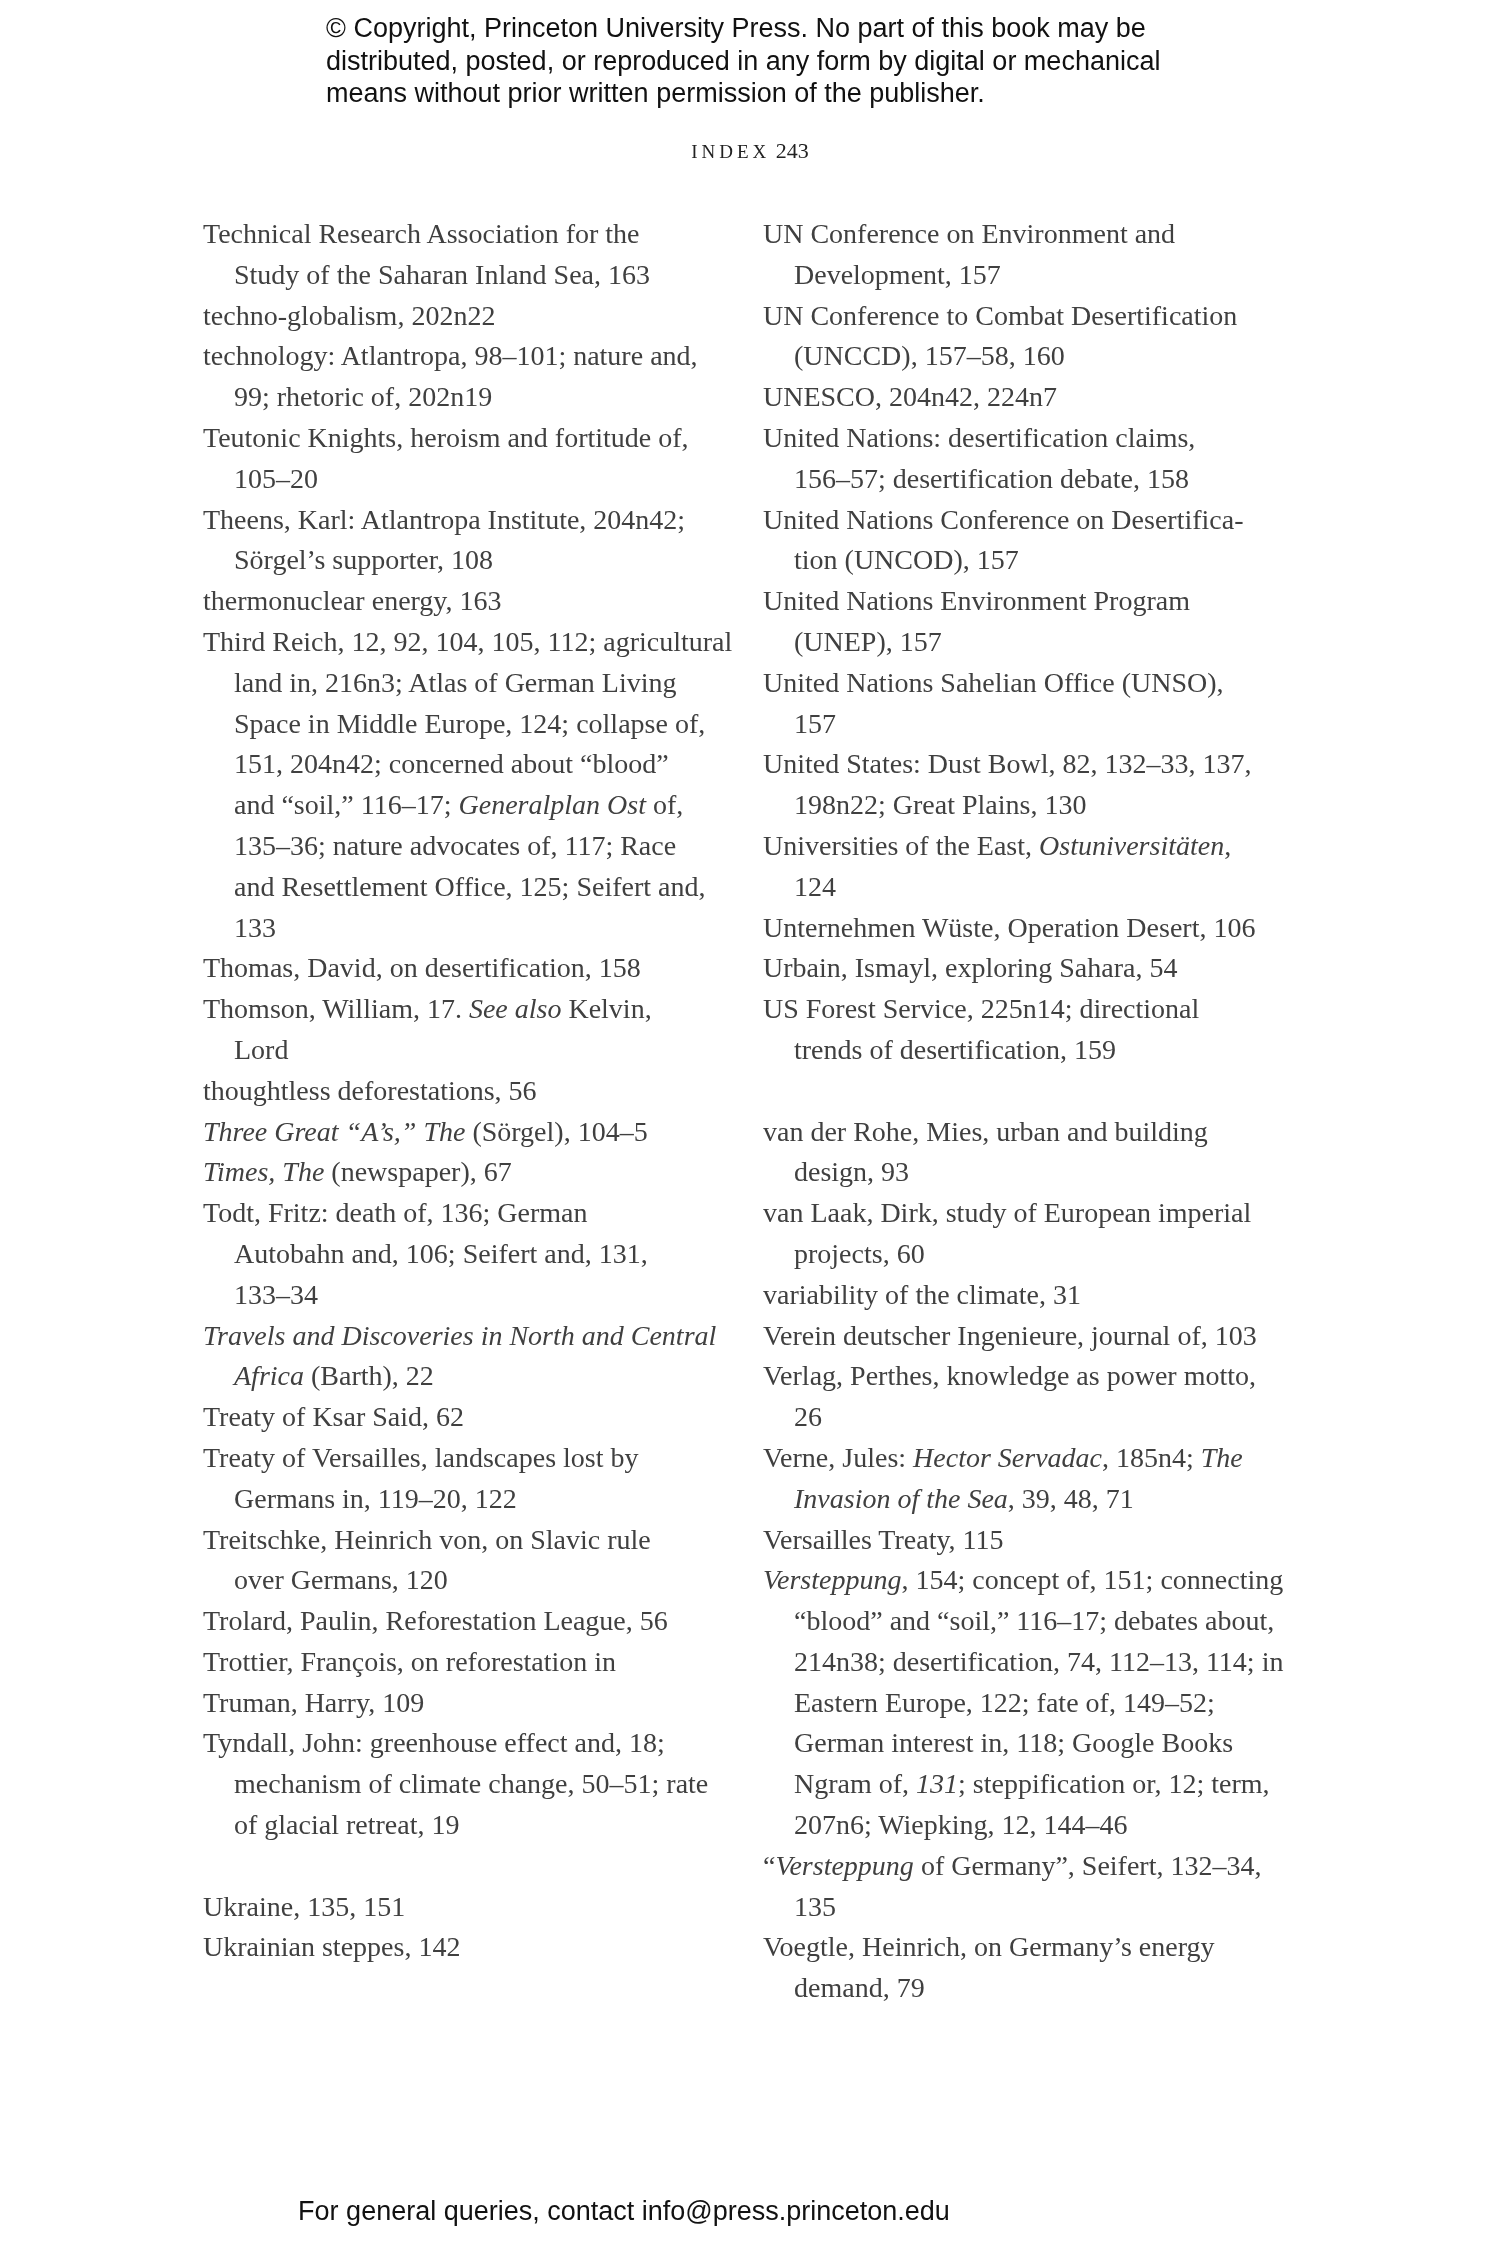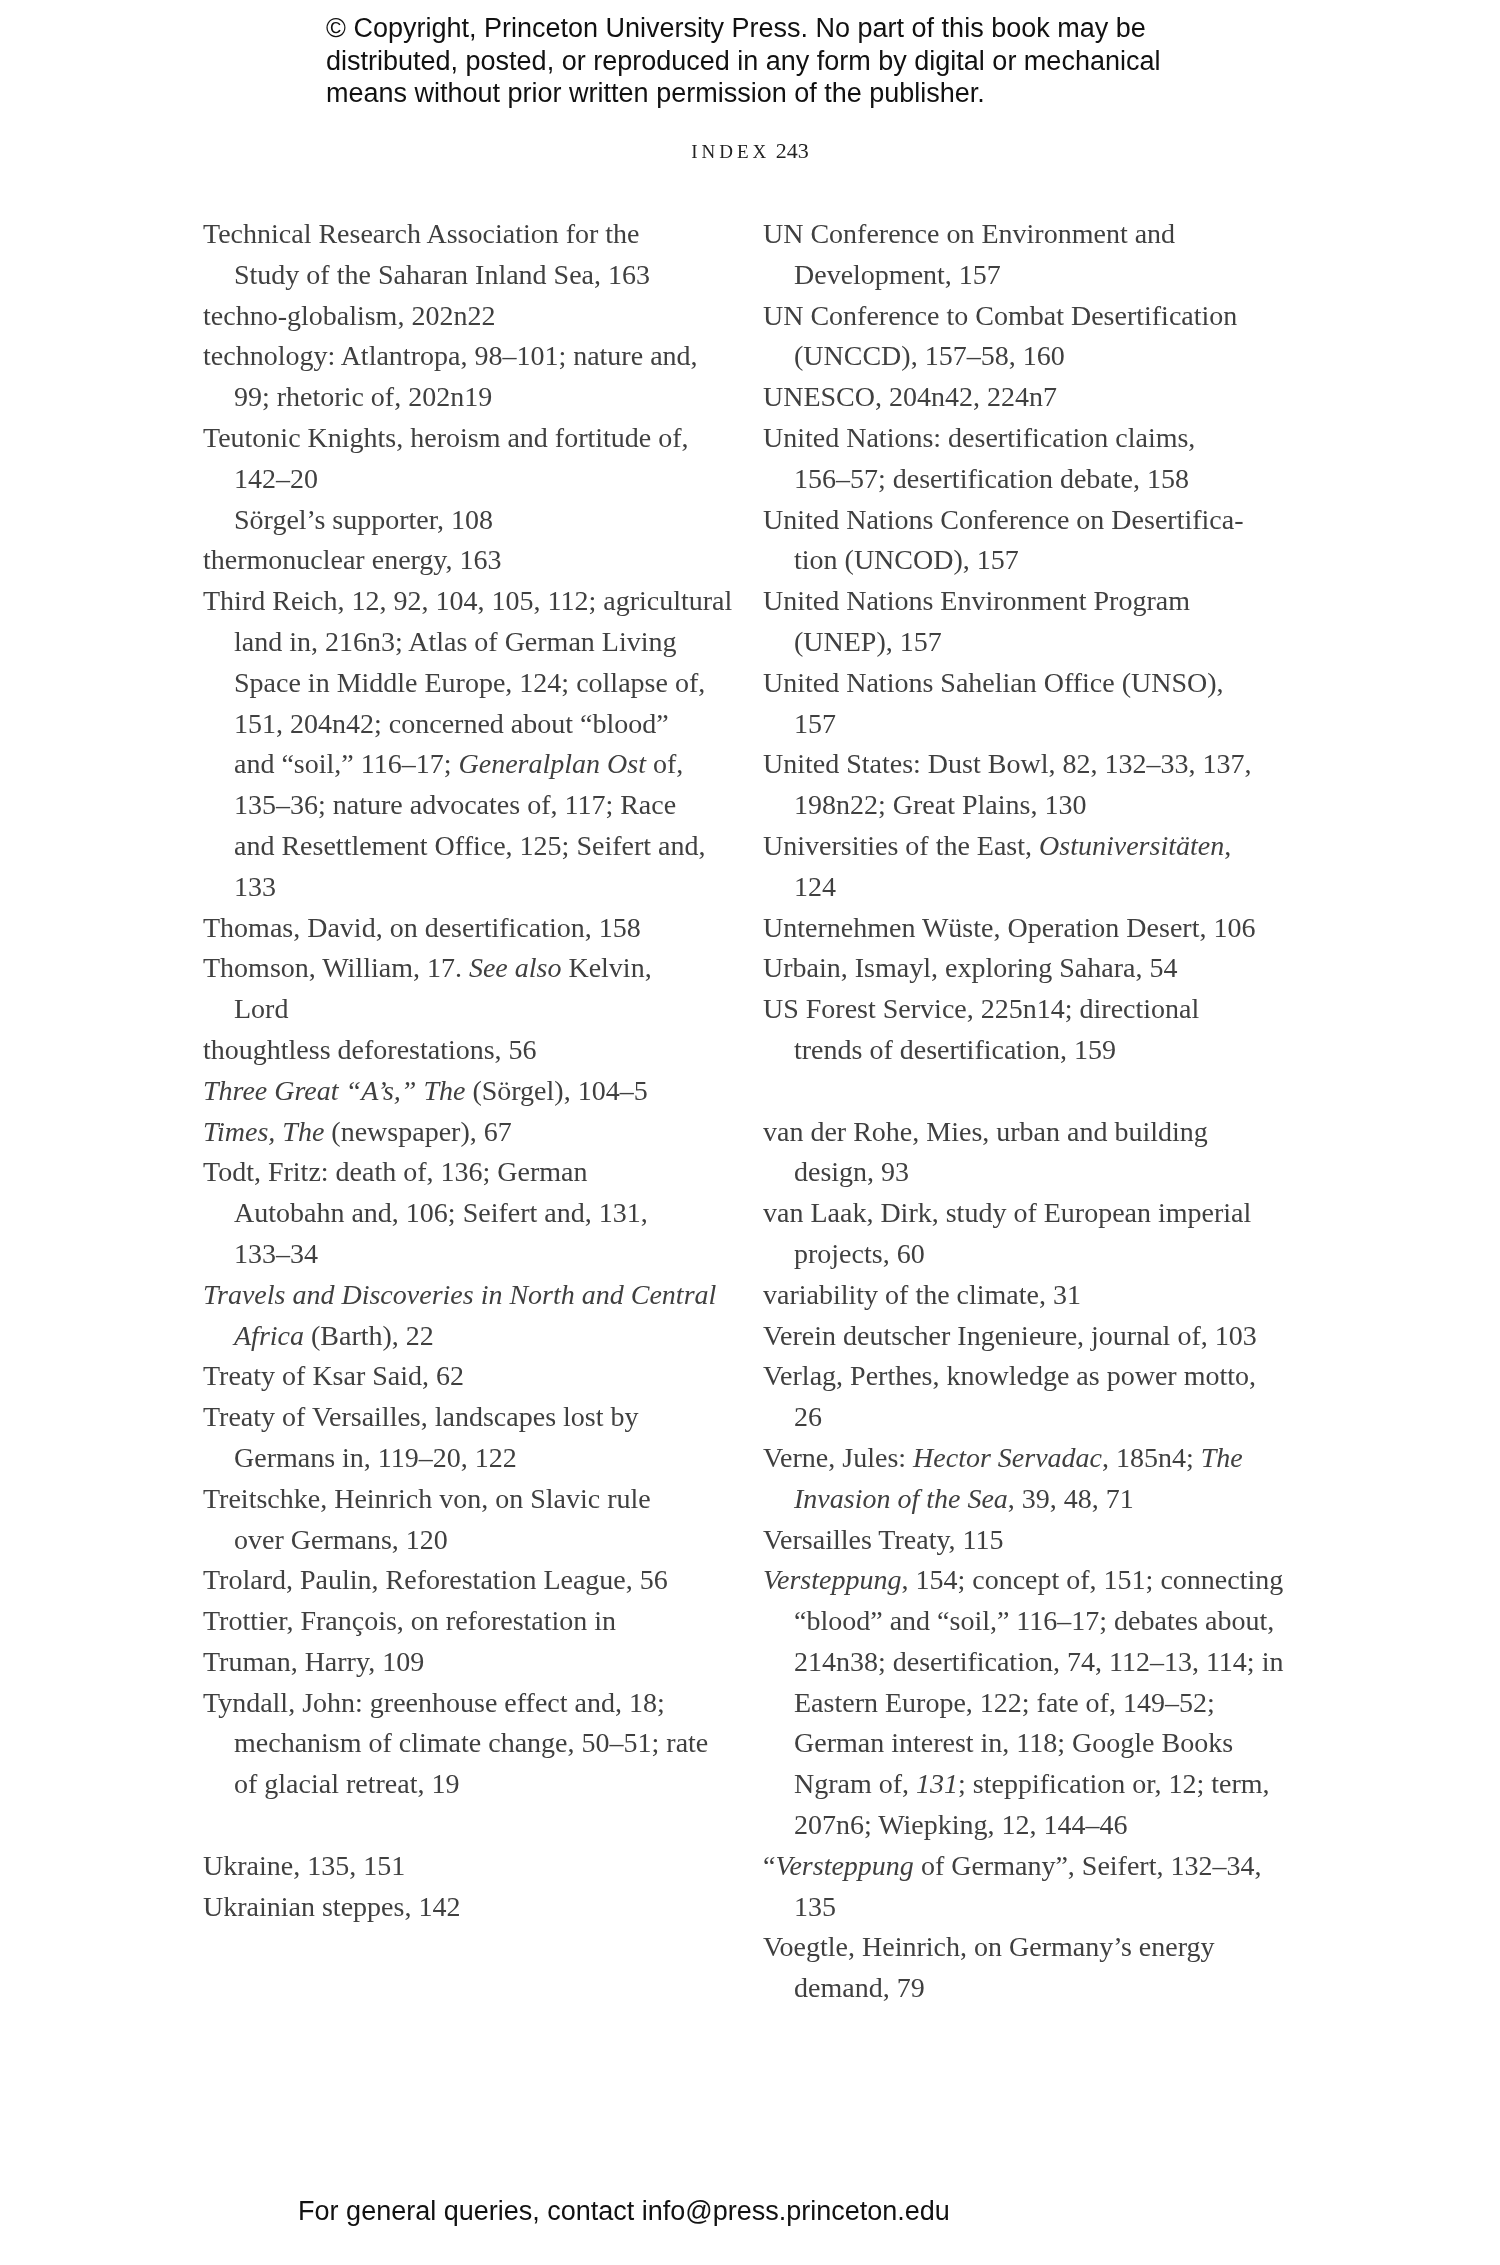--- a/index.html
+++ b/index.html
@@ -50,23 +50,24 @@
     </div>
     <div>
       <div class="line"><span>techno-globalism, 202n22</span></div>
     </div>
     <div>
       <div class="line"><span>technology: Atlantropa, 98–101; nature and,</span></div>
       <div class="line cont"><span>99; rhetoric of, 202n19</span></div>
     </div>
     <div>
       <div class="line"><span>Teutonic Knights, heroism and fortitude of,</span></div>
-      <div class="line cont"><span>142–20</span></div>
-    </div>
-    <div>
+      <div class="line cont"><span>105–20</span></div>
+    </div>
+    <div>
+      <div class="line"><span>Theens, Karl: Atlantropa Institute, 204n42;</span></div>
       <div class="line cont"><span>Sörgel’s supporter, 108</span></div>
     </div>
     <div>
       <div class="line"><span>thermonuclear energy, 163</span></div>
     </div>
     <div>
       <div class="line"><span>Third Reich, 12, 92, 104, 105, 112; agricultural</span></div>
       <div class="line cont"><span>land in, 216n3; Atlas of German Living</span></div>
       <div class="line cont"><span>Space in Middle Europe, 124; collapse of,</span></div>
       <div class="line cont"><span>151, 204n42; concerned about “blood”</span></div>

